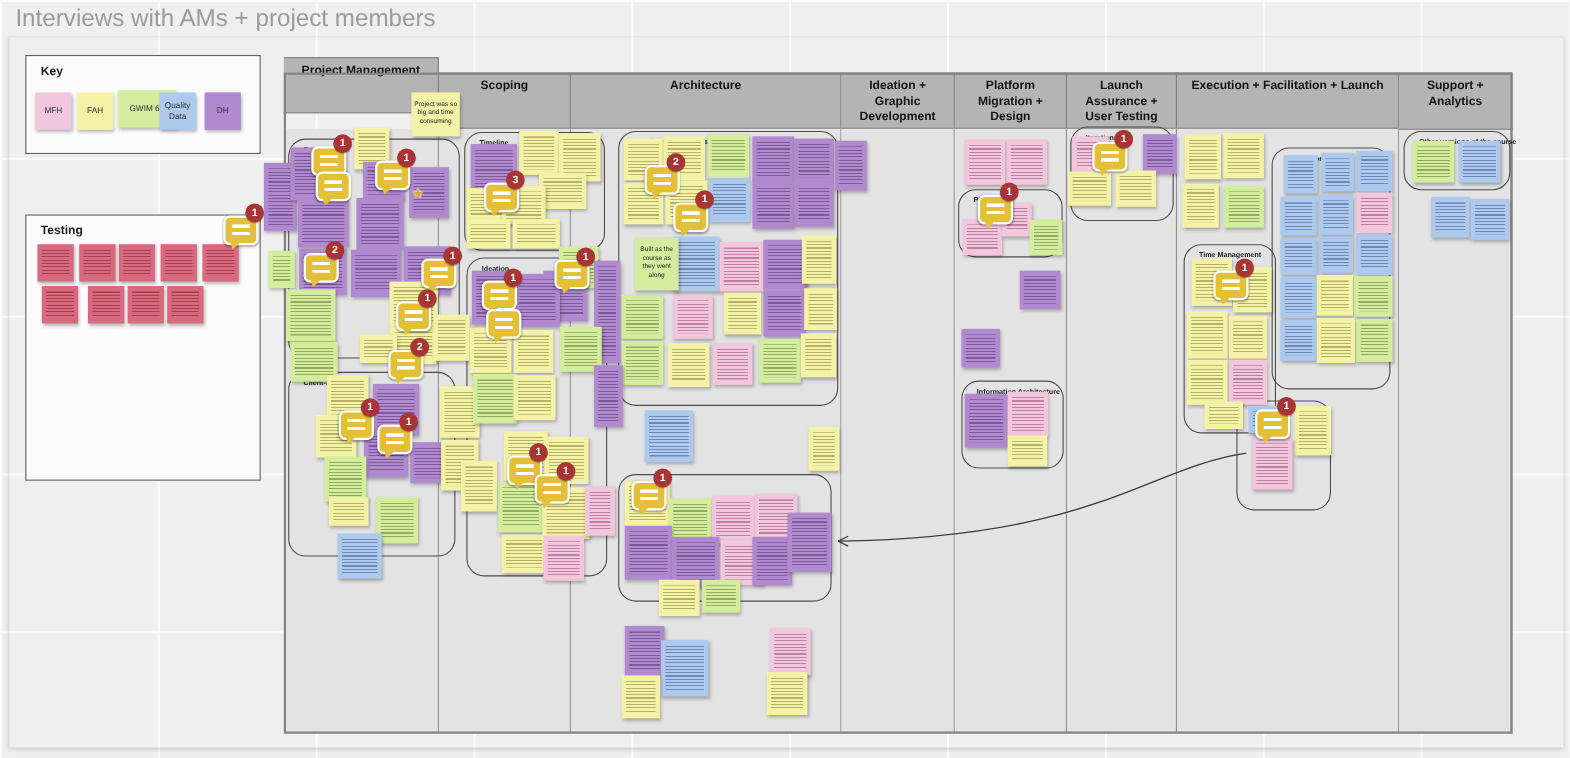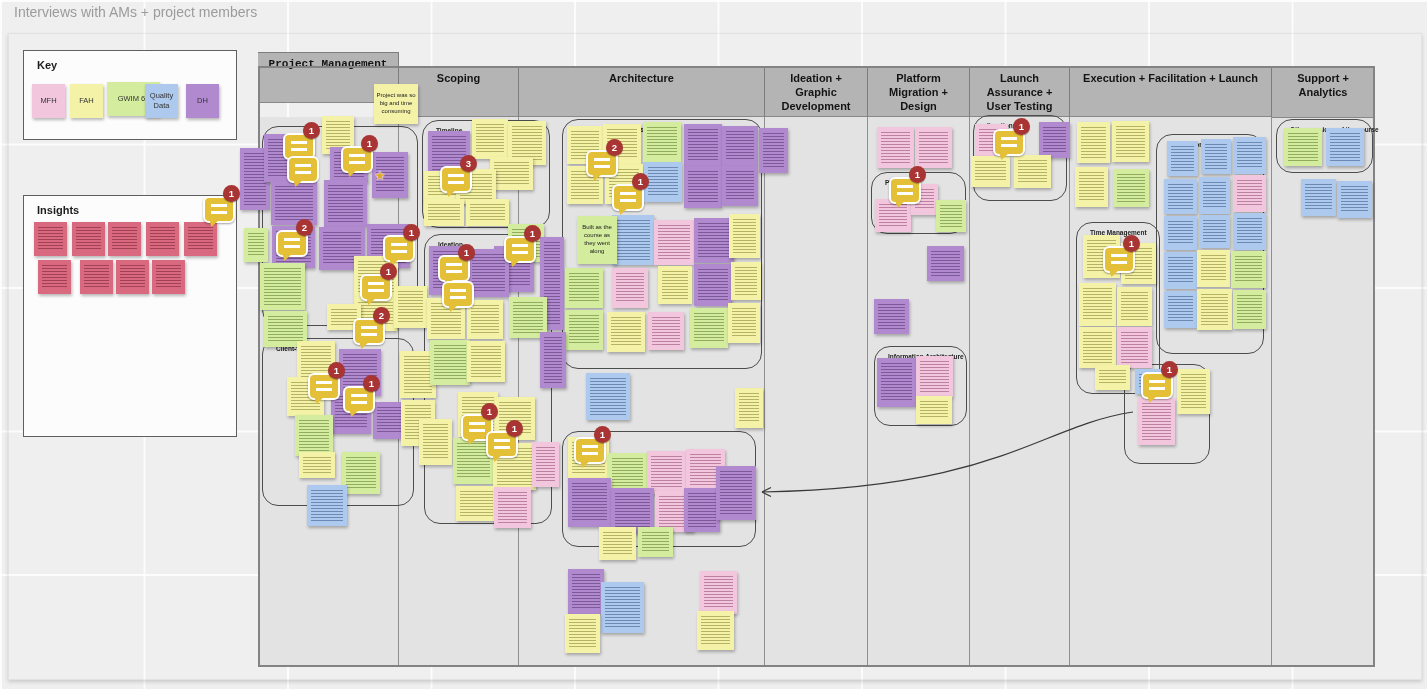--- a/index.html
+++ b/index.html
@@ -4,21 +4,21 @@
 <style>
   html,body{margin:0;padding:0;}
   body{font-family:"Liberation Sans",sans-serif;}
   #canvas{position:relative;width:1427px;height:689px;overflow:hidden;
     background-color:#efefef;
     background-image:linear-gradient(to right,rgba(255,255,255,.8) 1.5px,transparent 1.5px),
                      linear-gradient(to bottom,rgba(255,255,255,.8) 1.5px,transparent 1.5px);
     background-size:143.5px 143.5px;}
   .page-sheet{position:absolute;left:8px;top:33px;width:1412px;height:645px;z-index:0;
     border:1px solid rgba(0,0,0,.05);box-shadow:0 2px 4px rgba(0,0,0,.16);}
-  .page-title{position:absolute;left:14px;top:4px;font-size:14px;color:#9b9b9b;z-index:2;}
+  .page-title{position:absolute;left:14px;top:4px;font-size:22px;color:#9b9b9b;z-index:2;}
   .board-label{position:absolute;font-size:7px;color:#8a8a8a;z-index:2;}
   .panel{position:absolute;background:#fcfcfc;border:1.5px solid #5f5f5f;z-index:4;}
   .plabel{position:absolute;left:13px;top:8px;font-weight:bold;font-size:11px;color:#1c1c1c;}
   .colhead{position:absolute;background:#b4b4b4;border-right:1.5px solid #7d7d7d;border-top:1.5px solid #7d7d7d;border-bottom:1.5px solid #888;
     display:flex;align-items:flex-start;justify-content:center;padding:5px 3px 0 3px;box-sizing:border-box;
     font-weight:bold;font-size:11px;line-height:1.25;color:#141414;text-align:center;z-index:2;}
   .collane{position:absolute;background:#e3e3e3;border-right:1.5px solid #8f8f8f;box-sizing:border-box;z-index:1;}
   .board-frame{position:absolute;border:2px solid #838383;box-sizing:border-box;z-index:3;pointer-events:none;}
   .group{position:absolute;border:1.3px solid #4d4d4d;border-radius:16px;z-index:5;box-sizing:border-box;}
   .glabel{position:absolute;left:13px;top:6px;font-weight:bold;font-size:6.5px;color:#222;white-space:nowrap;}
@@ -52,27 +52,27 @@
 
 <div id="canvas">
   <div class="page-sheet"></div>
   <div class="page-title">Interviews with AMs + project members</div>
 
   <div class="panel" style="left:23px;top:50px;width:212px;height:88px;">
     <div class="plabel">Key</div>
   </div>
 
   <div class="panel" style="left:23px;top:195px;width:212px;height:240px;">
-    <div class="plabel">Insights</div>
+    <div class="plabel">Testing</div>
   </div>
 
   <div class="board-label" style="left:258px;top:52px;">Course Development Process</div>
 
   <div id="objects">
-      <div class="colhead" style="left: 258px; top: 52px; width: 141px; height: 51px; font-family: Liberation Mono, monospace;">Project Management</div>
+      <div class="colhead" style="left: 258px; top: 52px; width: 141px; height: 51px;">Project Management</div>
       <div class="collane" style="left: 258px; top: 117px; width: 141px; height: 550px;"></div>
       <div class="colhead" style="left: 399px; top: 66px; width: 120px; height: 51px;">Scoping</div>
       <div class="collane" style="left: 399px; top: 117px; width: 120px; height: 550px;"></div>
       <div class="colhead" style="left: 519px; top: 66px; width: 246px; height: 51px;">Architecture</div>
       <div class="collane" style="left: 519px; top: 117px; width: 246px; height: 550px;"></div>
       <div class="colhead" style="left: 765px; top: 66px; width: 103px; height: 51px;">Ideation + Graphic Development</div>
       <div class="collane" style="left: 765px; top: 117px; width: 103px; height: 550px;"></div>
       <div class="colhead" style="left: 868px; top: 66px; width: 102px; height: 51px;">Platform Migration + Design</div>
       <div class="collane" style="left: 868px; top: 117px; width: 102px; height: 550px;"></div>
       <div class="colhead" style="left: 970px; top: 66px; width: 100px; height: 51px;">Launch Assurance + User Testing</div>

